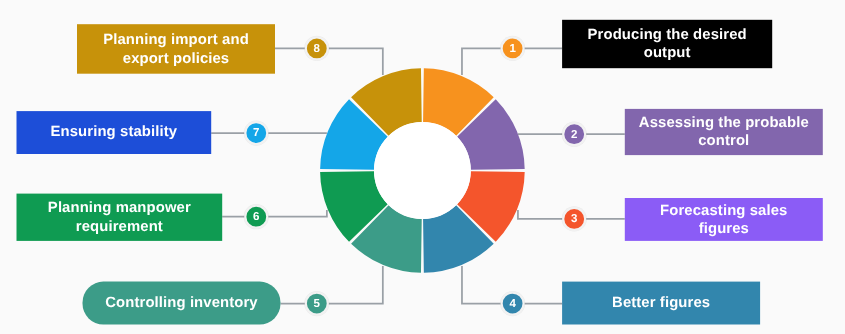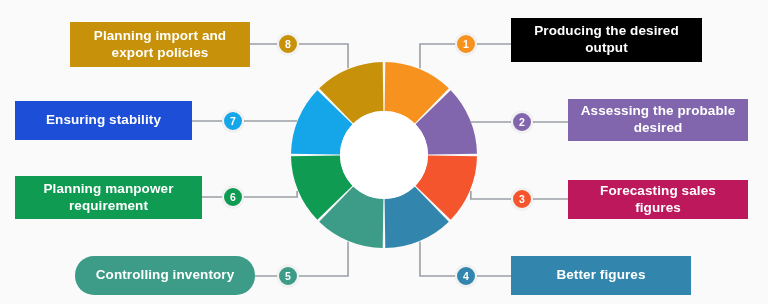--- a/index.html
+++ b/index.html
@@ -73,26 +73,26 @@
   </svg>
 
   <div id="labels">
       <div class="label-box" style="left: 511px; top: 18px; width: 191px; height: 44px; background: #000000;">
         <span>Producing the desired output</span>
       </div>
       <div class="badge" style="left: 455px; top: 33px; background: rgb(247, 146, 30);">
         <span>1</span>
       </div>
       <div class="label-box" style="left: 568px; top: 99px; width: 180px; height: 42px; background: rgb(130, 102, 173);">
-        <span>Assessing the probable desired</span>
+        <span>Assessing the probable control</span>
       </div>
       <div class="badge" style="left: 511px; top: 111px; background: rgb(130, 102, 173);">
         <span>2</span>
       </div>
-      <div class="label-box" style="left: 568px; top: 180px; width: 180px; height: 39px; background: #be185d;">
+      <div class="label-box" style="left: 568px; top: 180px; width: 180px; height: 39px; background: #8b5cf6;">
         <span>Forecasting sales figures</span>
       </div>
       <div class="badge" style="left: 511px; top: 188px; background: rgb(244, 85, 44);">
         <span>3</span>
       </div>
       <div class="label-box" style="left: 511px; top: 256px; width: 180px; height: 39px; background: rgb(50, 134, 173);">
         <span>Better figures</span>
       </div>
       <div class="badge" style="left: 455px; top: 265px; background: rgb(50, 134, 173);">
         <span>4</span>

